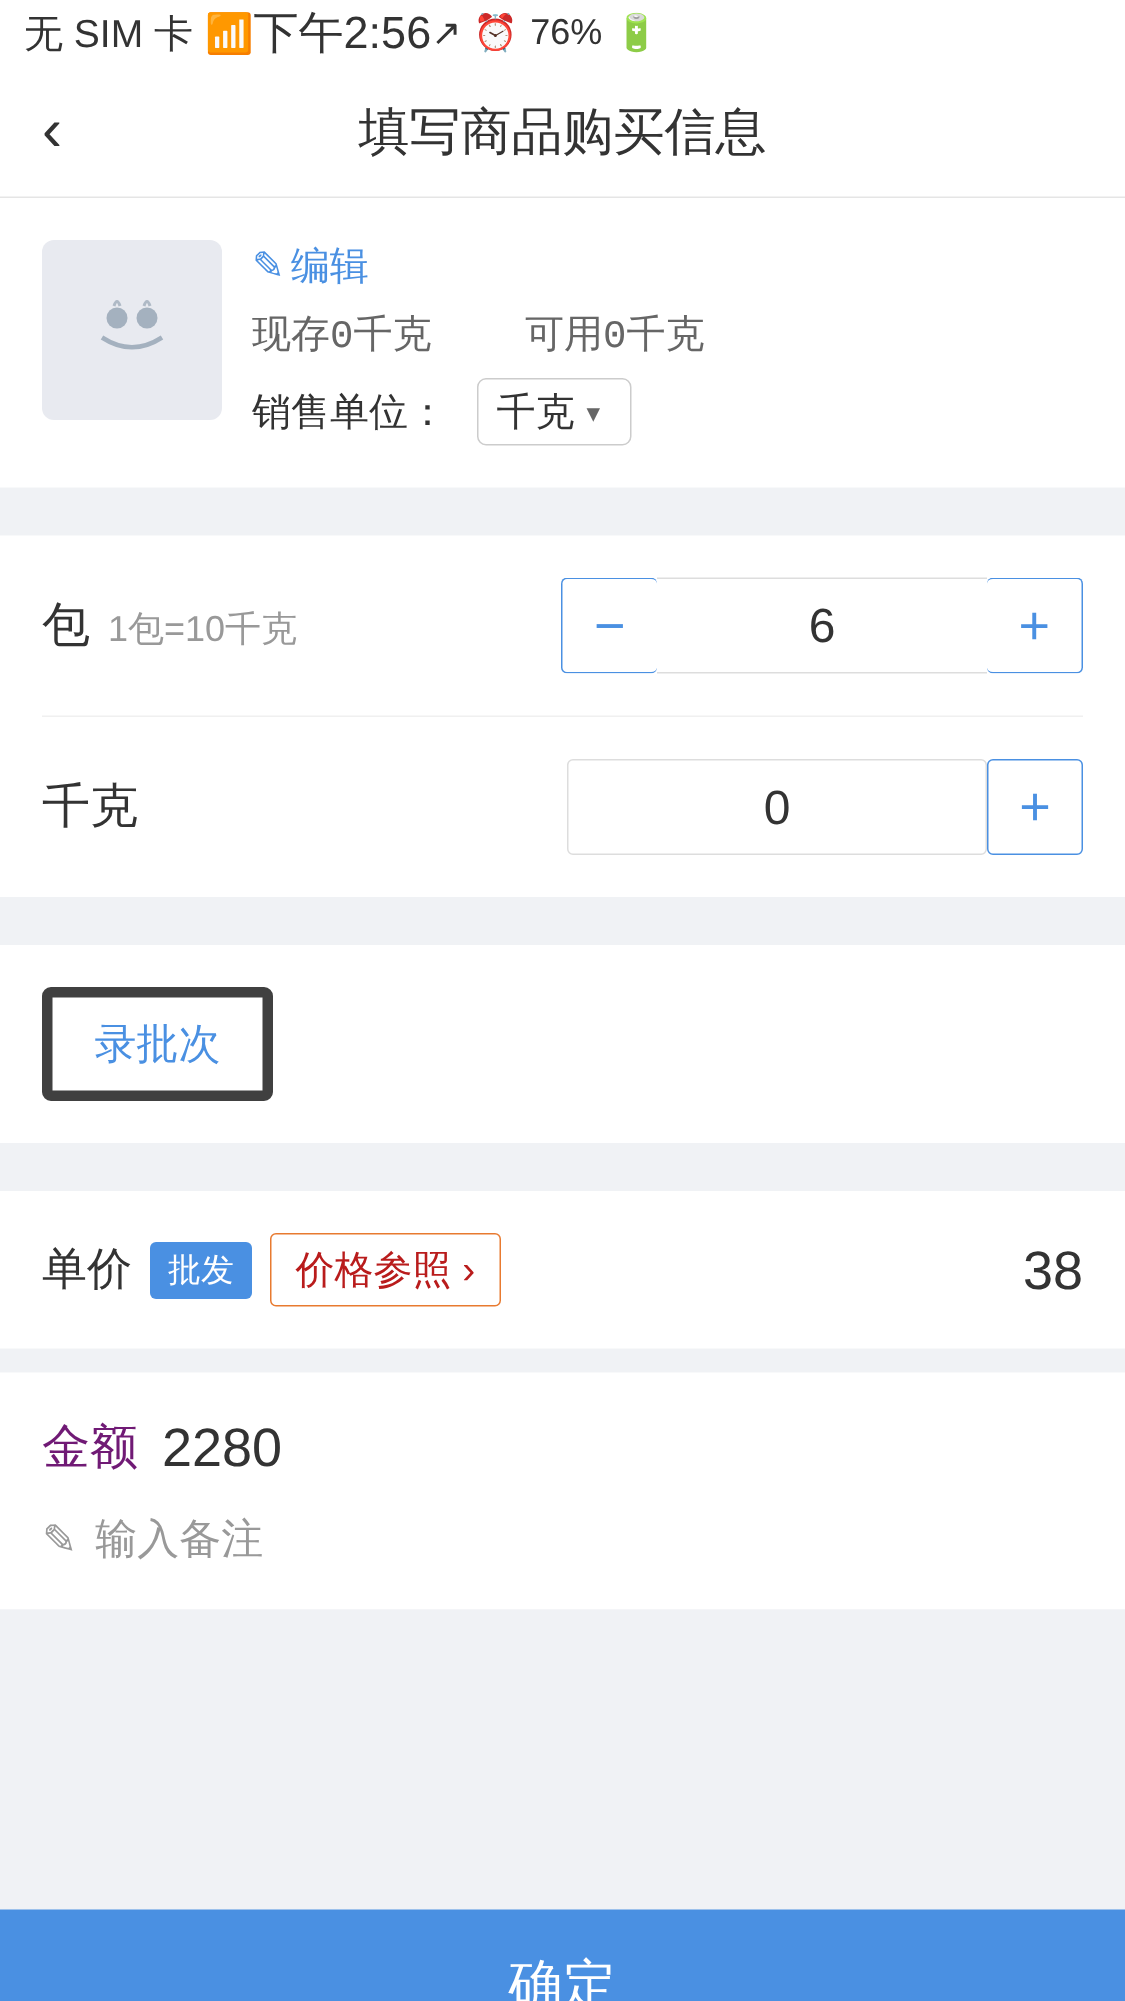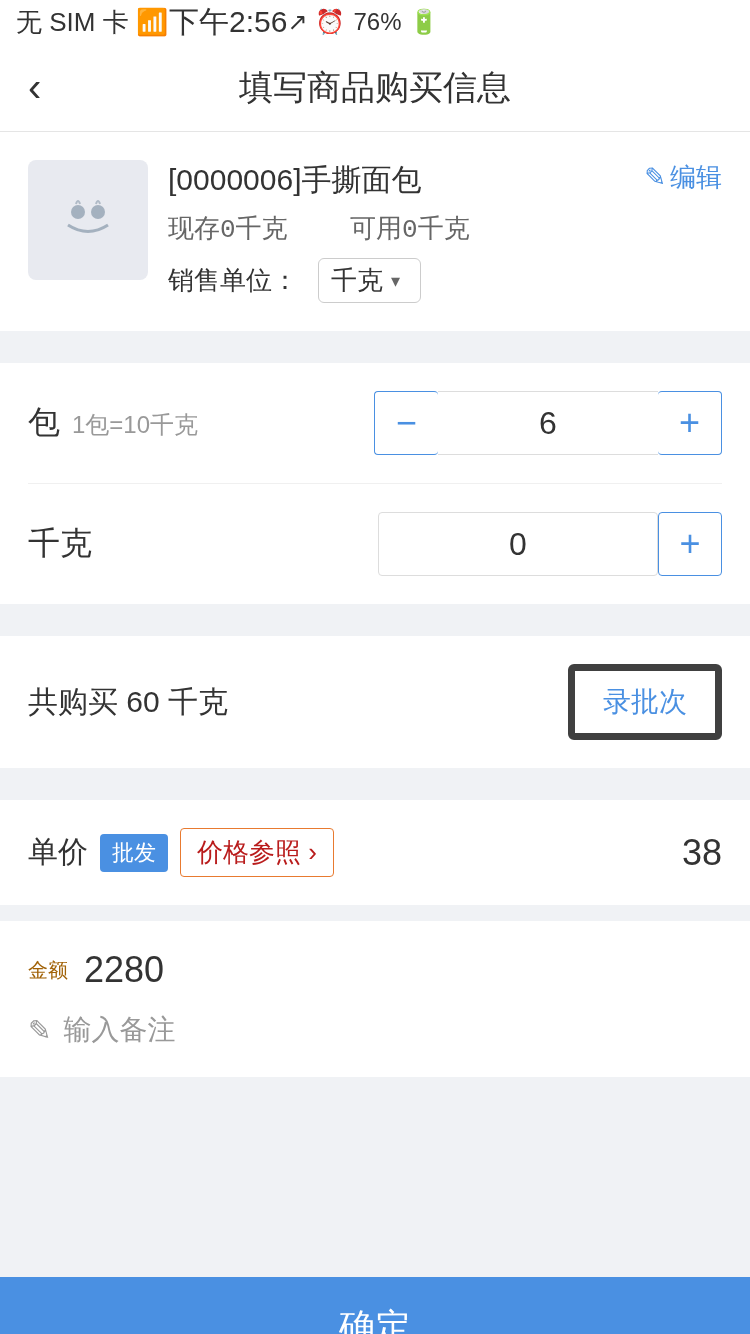--- a/index.html
+++ b/index.html
@@ -277,22 +277,22 @@
       flex: 1;
       margin-bottom: 0;
     }
     .amount-row {
       display: flex;
       align-items: center;
       gap: 16px;
       margin-bottom: 20px;
     }
     .amount-label {
-      font-size: 20px;
-      color: #a16207;
+      font-size: 32px;
+      color: #701a75;
     }
     .amount-value {
       font-size: 36px;
       color: #333;
       font-weight: 500;
     }
     .note-row {
       display: flex;
       align-items: center;
       gap: 12px;
@@ -359,21 +359,20 @@
     <svg viewBox="0 0 60 60" fill="none" xmlns="http://www.w3.org/2000/svg">
       <circle cx="20" cy="22" r="7" fill="#8899aa" opacity="0.7"></circle>
       <circle cx="40" cy="22" r="7" fill="#8899aa" opacity="0.7"></circle>
       <path d="M10 35 Q30 48 50 35" stroke="#8899aa" stroke-width="3" fill="none" opacity="0.7"></path>
       <path d="M18 14 Q20 8 22 14" stroke="#8899aa" stroke-width="2" fill="none" opacity="0.6"></path>
       <path d="M38 14 Q40 8 42 14" stroke="#8899aa" stroke-width="2" fill="none" opacity="0.6"></path>
     </svg>
   </div>
   <div class="product-info">
     <div class="product-name-row">
-      <span class="product-name">[0000006]手撕面包</span>
       <span class="edit-link">
         <span>✎</span>
         <span>编辑</span>
       </span>
     </div>
     <div class="product-stock">
       <span>现存0千克</span>
       &nbsp;&nbsp;
       <span>可用0千克</span>
     </div>
@@ -409,21 +408,20 @@
     <div class="quantity-control">
       <input class="qty-input" type="text" value="0" style="border: 1px solid rgb(221, 221, 221); border-radius: 4px; width: 280px;">
       <button class="qty-btn qty-btn-right" style="border-left:1px solid #4a90e2;">+</button>
     </div>
   </div>
 </div>
 
 <div class="separator"></div>
 
 <div class="summary-section">
-  <span class="summary-text">共购买 60 千克</span>
   <button class="batch-btn">录批次</button>
 </div>
 
 <div class="separator"></div>
 
 <div class="price-section">
   <div class="price-row">
     <div class="price-left">
       <span class="price-label">单价</span>
       <span class="price-tag">批发</span>

